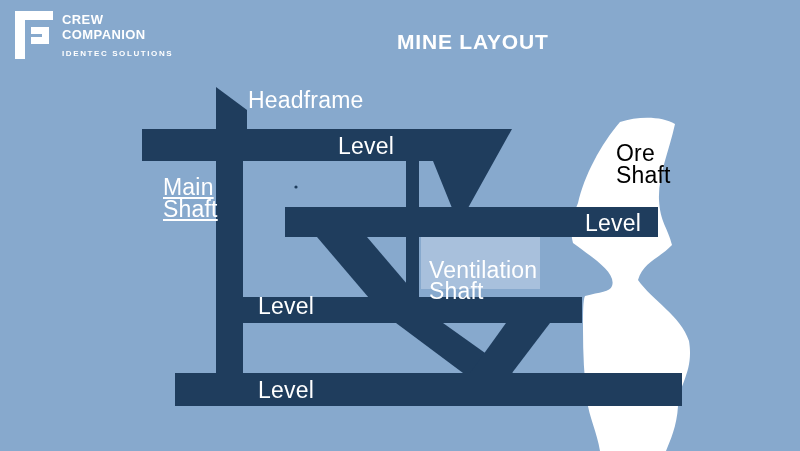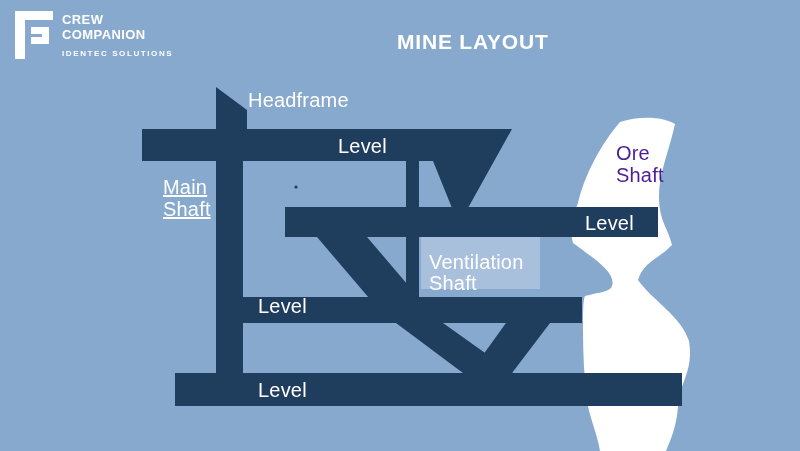--- a/index.html
+++ b/index.html
@@ -7,26 +7,26 @@
     position:relative;
     width:800px;height:451px;
     background:#87a9cd;
     overflow:hidden;
     font-family:"Liberation Sans", sans-serif;
   }
   #diagram-svg{position:absolute;left:0;top:0;}
   .lbl{
     position:absolute;
     color:#ffffff;
-    font-size:20px;
+    font-size:23px;
     line-height:21px;
     letter-spacing:0.2px;
     white-space:nowrap;
   }
-  .lbl.dark{color:#4c1d95;}
+  .lbl.dark{color:#000000;}
   #page-title{
     position:absolute;
     left:397px;top:30px;
     color:#ffffff;
     font-size:21px;
     font-weight:700;
     letter-spacing:0.8px;
   }
   
   #logo{position:absolute;left:12px;top:6px;width:220px;height:62px;color:#fff;}
@@ -105,21 +105,21 @@
 
   <div class="lbl" style="left:163px;top:176px;line-height:22px;text-decoration:underline;">
     <div>Main</div>
     <div>Shaft</div>
   </div>
 
   <div class="lbl" style="left:338px;top:136px;">Level</div>
 
   <div class="lbl" style="left:585px;top:213px;">Level</div>
 
-  <div class="lbl" style="left:429px;top:252px;line-height:21px;">
+  <div class="lbl" style="left:429px;top:260px;line-height:21px;">
     <div>Ventilation</div>
     <div>Shaft</div>
   </div>
 
   <div class="lbl" style="left:258px;top:296px;">Level</div>
 
   <div class="lbl" style="left:258px;top:380px;">Level</div>
 
   <div class="lbl dark" style="left:616px;top:142px;line-height:22px;">
     <div>Ore</div>

